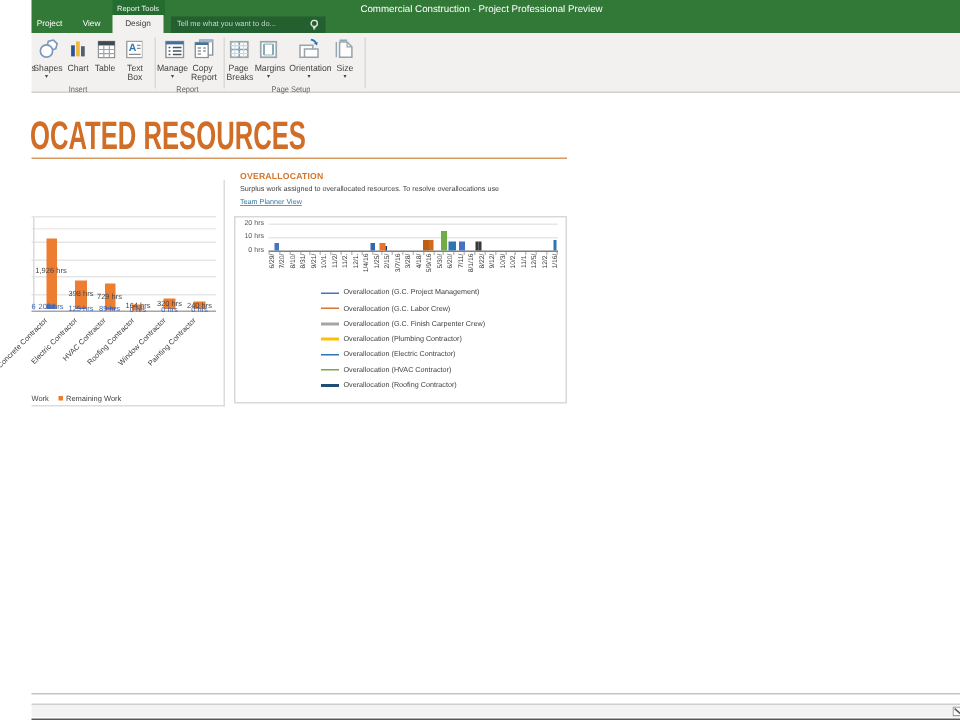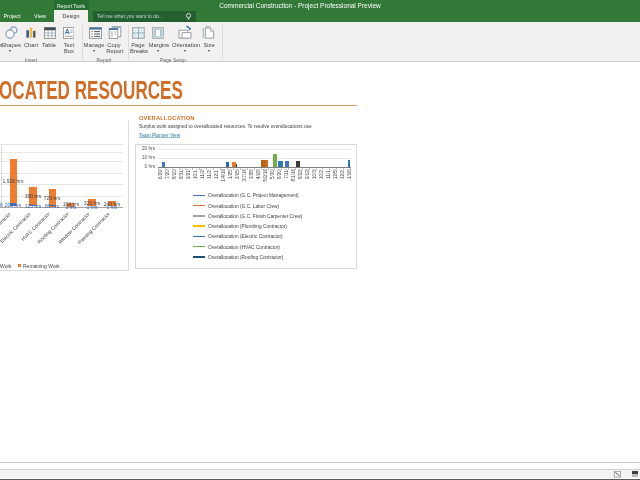--- a/index.html
+++ b/index.html
@@ -1,17 +1,17 @@
 <!DOCTYPE html>
 <html><head>
 <meta charset="utf-8">
 <style>
   html,body{margin:0;padding:0;}
   body{width:640px;height:480px;overflow:hidden;background:#fff;font-family:"Liberation Sans",sans-serif;}
-  #root{position:relative;width:612px;height:480px;}
+  #root{position:relative;width:612px;height:480px;margin-left:21px;}
   .a{position:absolute;}
   .t{position:absolute;white-space:nowrap;transform-origin:0 0;}
   .tc{transform:scale(.5) translate(-50%,-50%);}
   .tl{transform:scale(.5) translate(0,-50%);}
   .tr{transform:scale(.5) translate(-100%,-50%);}
   .rb{font-size:12px;color:#444;transform:scale(.48,.5) translate(-50%,-50%);}
   .rg{font-size:11px;color:#666;transform:scale(.45,.5) translate(-50%,-50%);}
   .rbc{font-size:8px;color:#444;transform:scale(.5) translate(-50%,-50%);}
 </style>
 </head>

